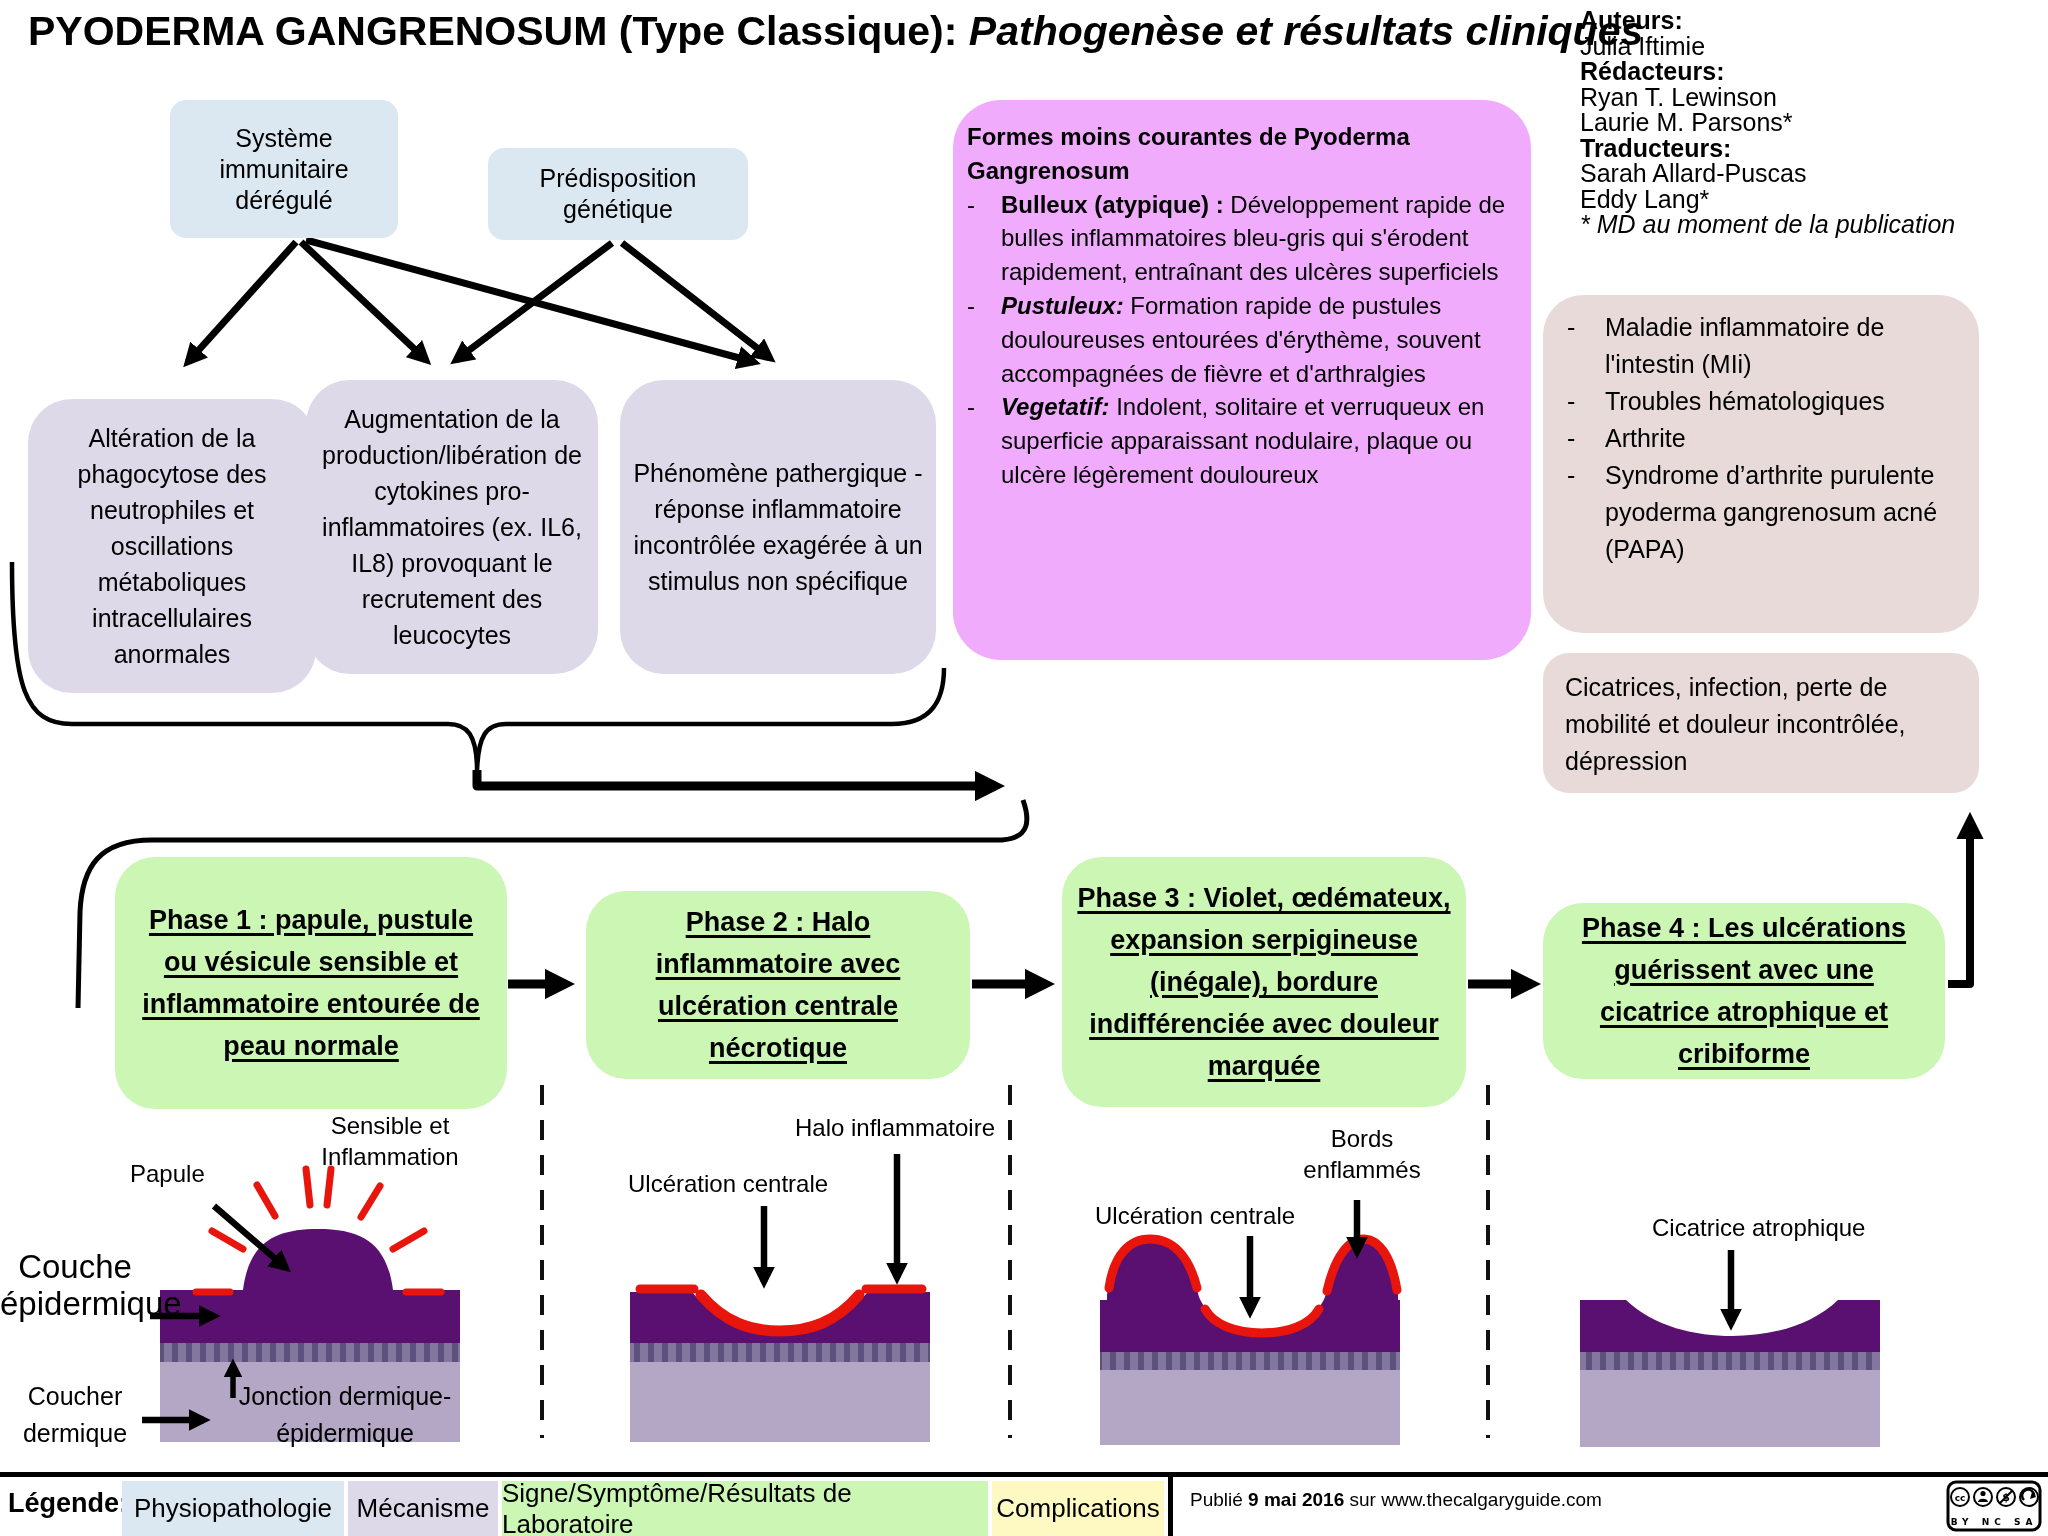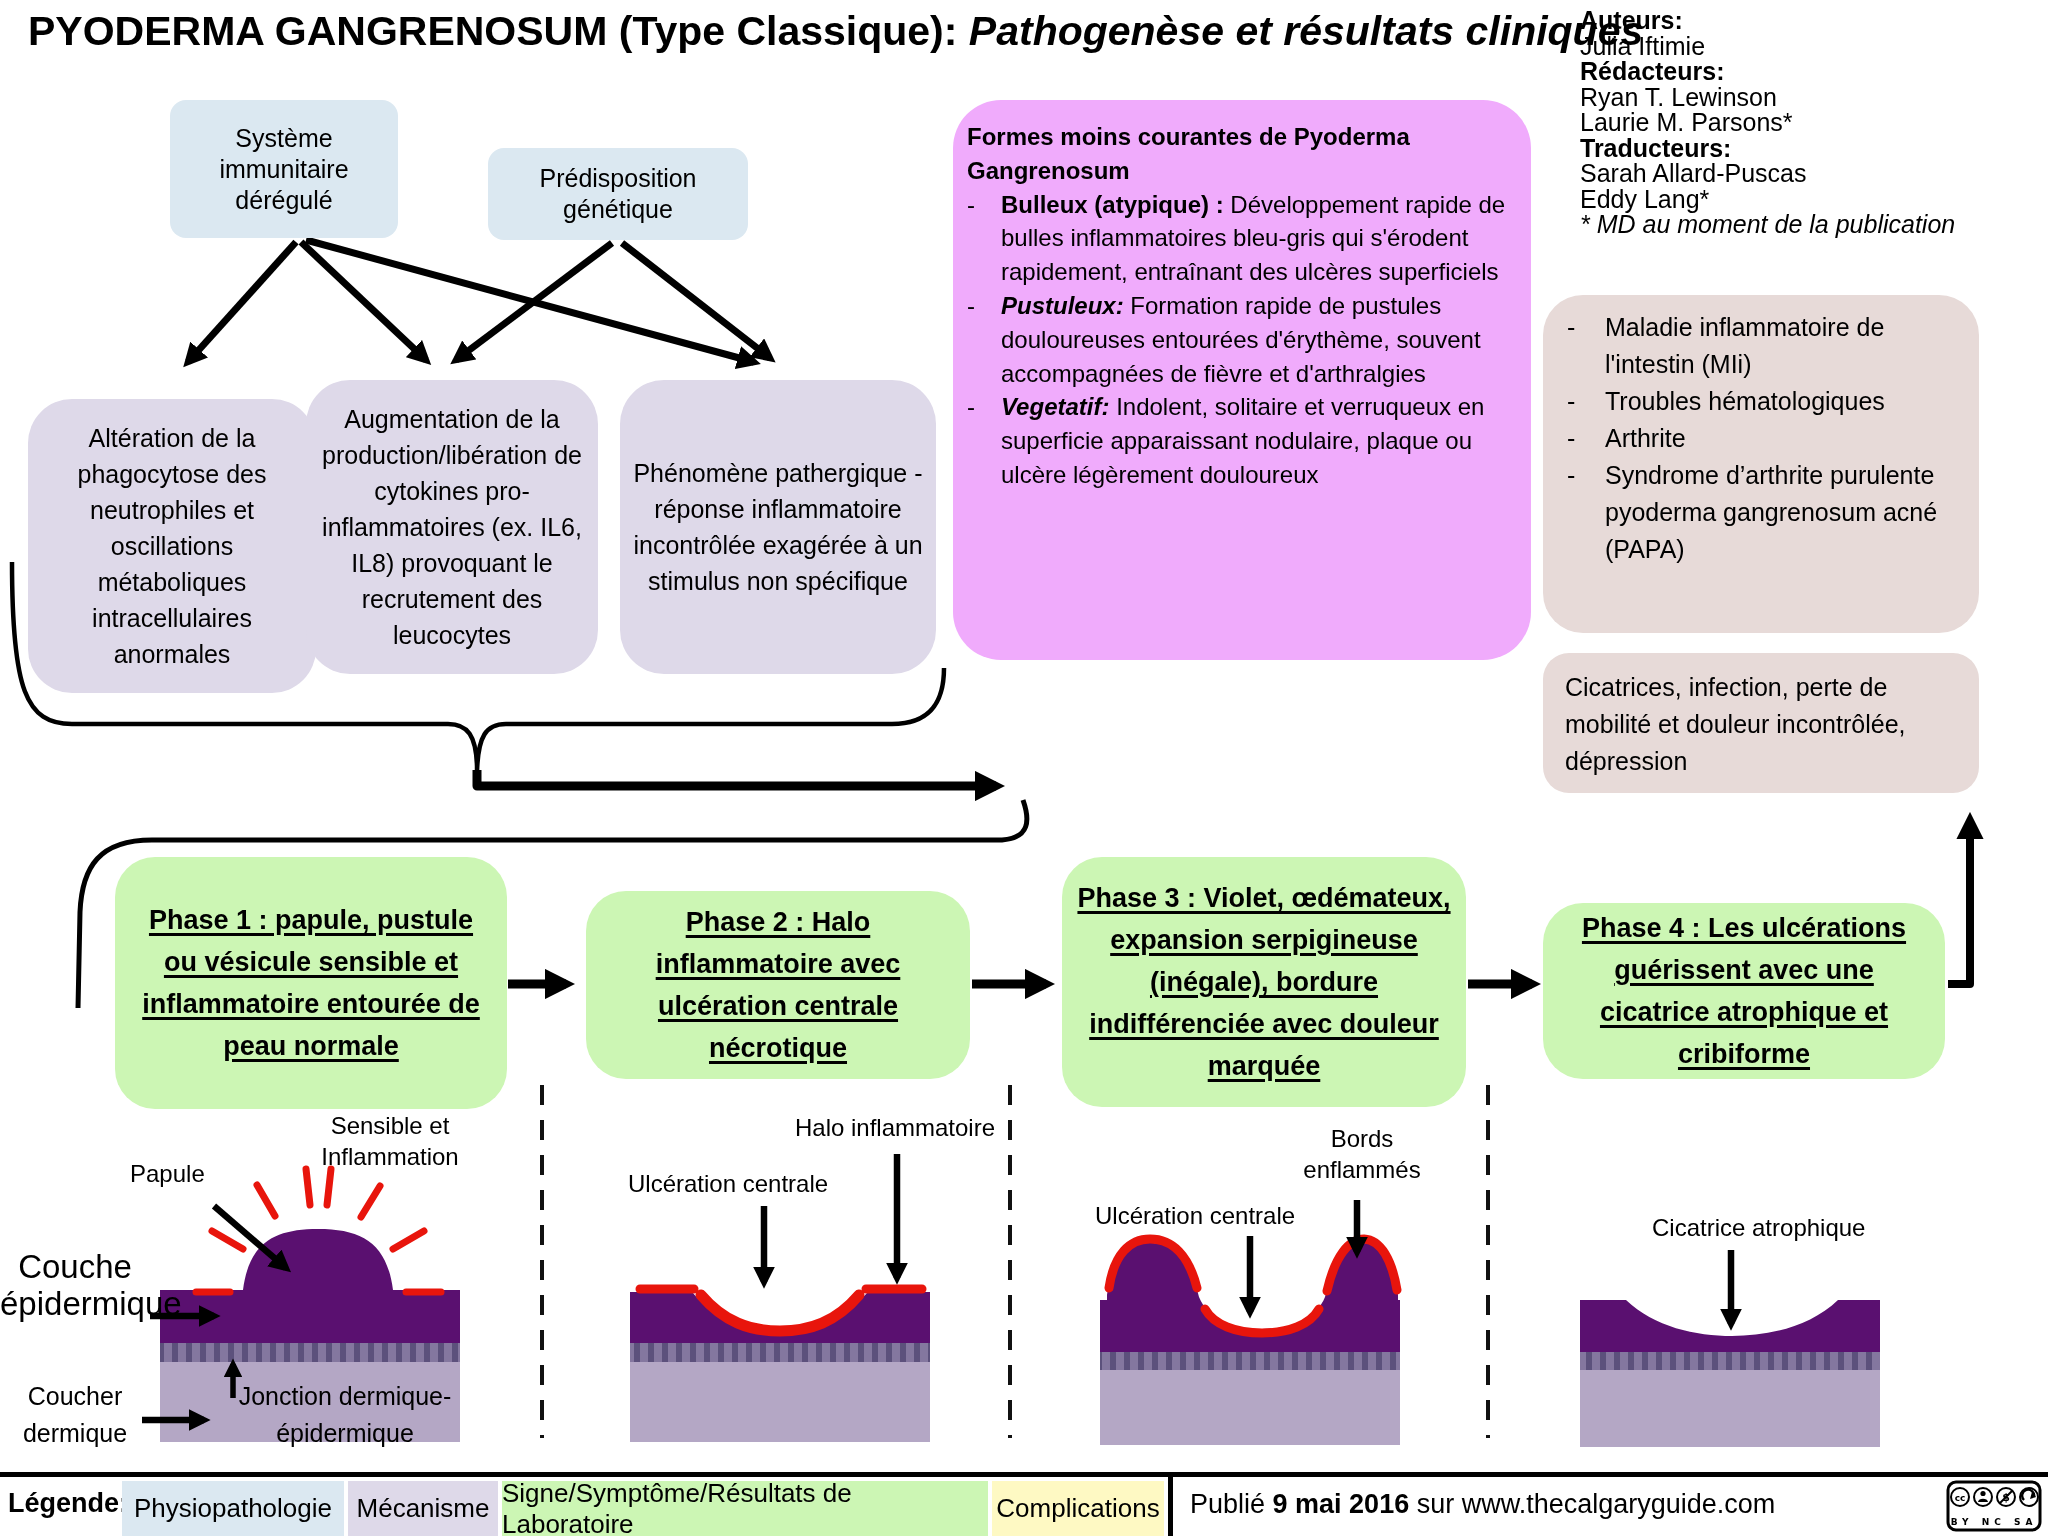--- a/index.html
+++ b/index.html
@@ -39,21 +39,21 @@
   .green span{text-decoration:underline;text-decoration-thickness:2.5px;text-underline-offset:4px;}
   
   .dlab{font-size:24px;line-height:31px;z-index:2;}
   .ctr{text-align:center;}
   
   .legend-border{left:0;top:1472px;width:2048px;height:5px;background:#000;z-index:2;}
   .legend-label{left:8px;top:1488px;font-size:27px;font-weight:bold;z-index:2;}
   .lcell{position:absolute;top:1481px;height:55px;z-index:2;display:flex;
          align-items:center;justify-content:center;font-size:26px;}
   .ldiv{left:1168px;top:1472px;width:5px;height:64px;background:#000;z-index:2;}
-  .pub{left:1190px;top:1489px;font-size:27px;z-index:2;white-space:nowrap;}
+  .pub{left:1190px;top:1489px;font-size:19px;z-index:2;white-space:nowrap;}
   .pub .b{font-weight:bold;}
   .ccbadge{left:1946px;top:1480px;width:96px;height:52px;z-index:2;}
 </style>
 </head>
 <body>
 
 <svg id="connectors" width="2048" height="1536" viewBox="0 0 2048 1536">
   <defs>
     <marker id="ah" viewBox="0 0 10 10" refX="7" refY="5" markerWidth="3.4" markerHeight="3.4" orient="auto-start-reverse">
         <path d="M0,0 L10,5 L0,10 z" fill="#000"></path>

